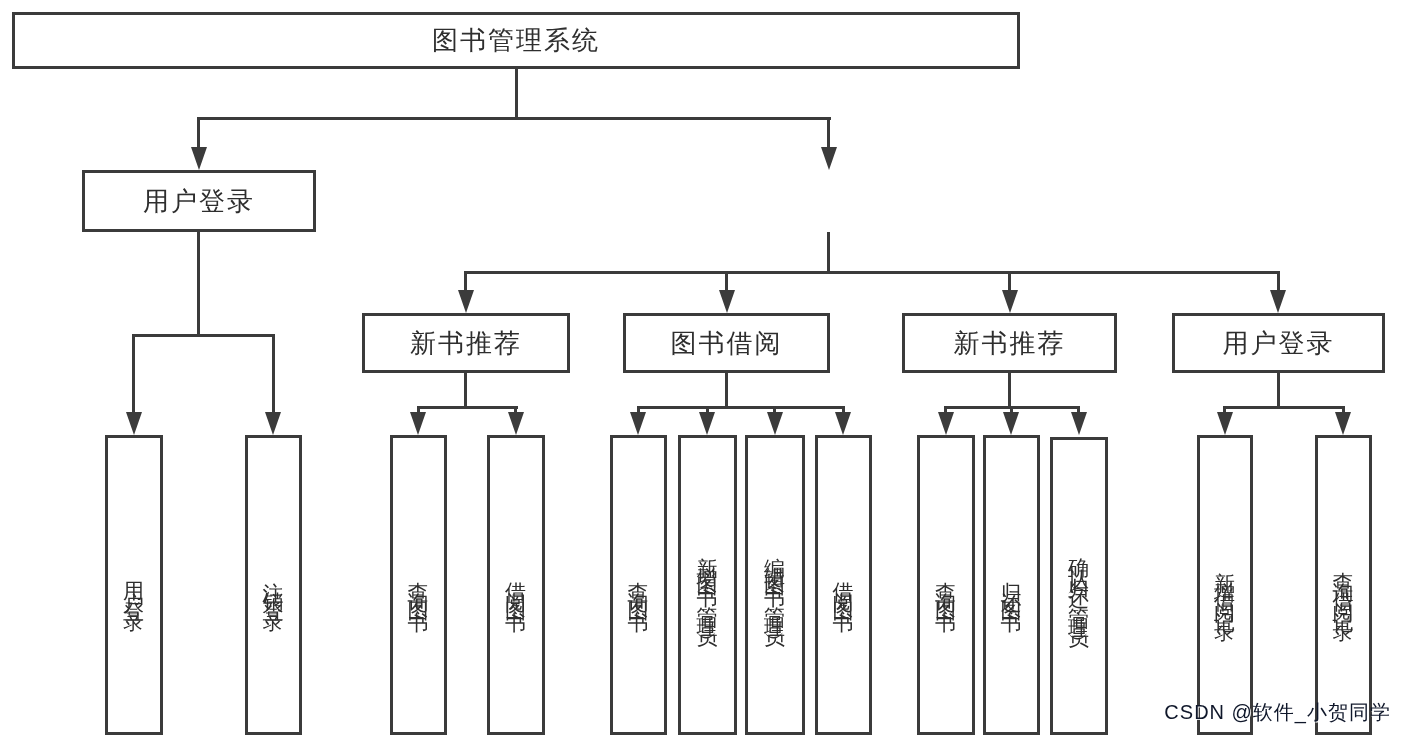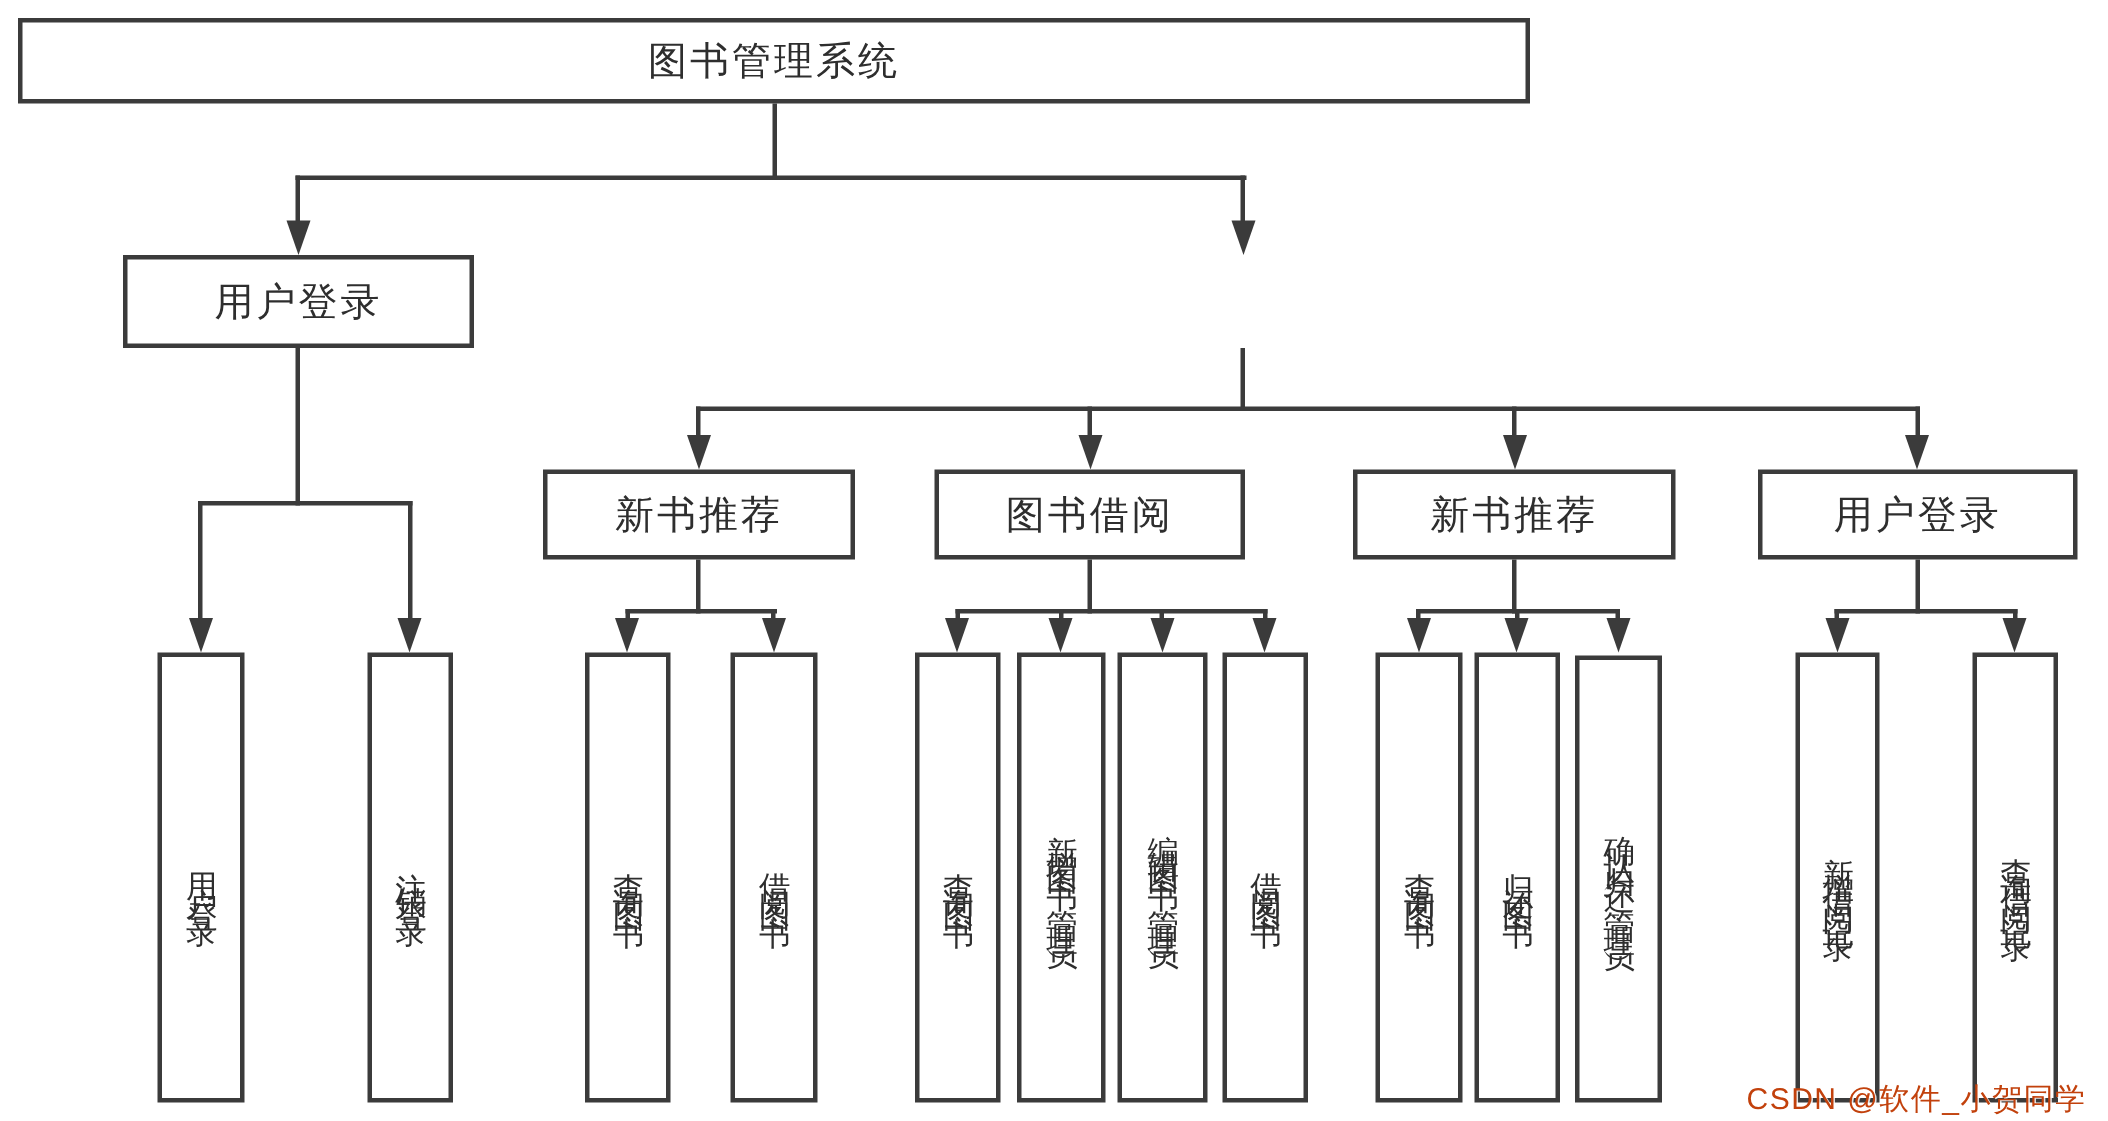--- a/index.html
+++ b/index.html
@@ -38,24 +38,24 @@
   .arrow {
     position: absolute;
     width: 0; height: 0;
     border-left: 8px solid transparent;
     border-right: 8px solid transparent;
     border-top: 23px solid #3b3b3b;
   }
   .watermark {
     position: absolute;
     right: 14px;
-    bottom: 1px;
+    bottom: 21px;
     font-size: 20px;
     letter-spacing: 1px;
-    color: #c2410c;
+    color: #0f172a;
     text-shadow: 1px 1px 0 rgba(255,255,255,0.85);
     white-space: nowrap;
   }
 </style>
 </head>
 <body>
 
 <div class="canvas">
 
   <div class="node h" style="left:12px; top:12px; width:1008px; height:57px;">

